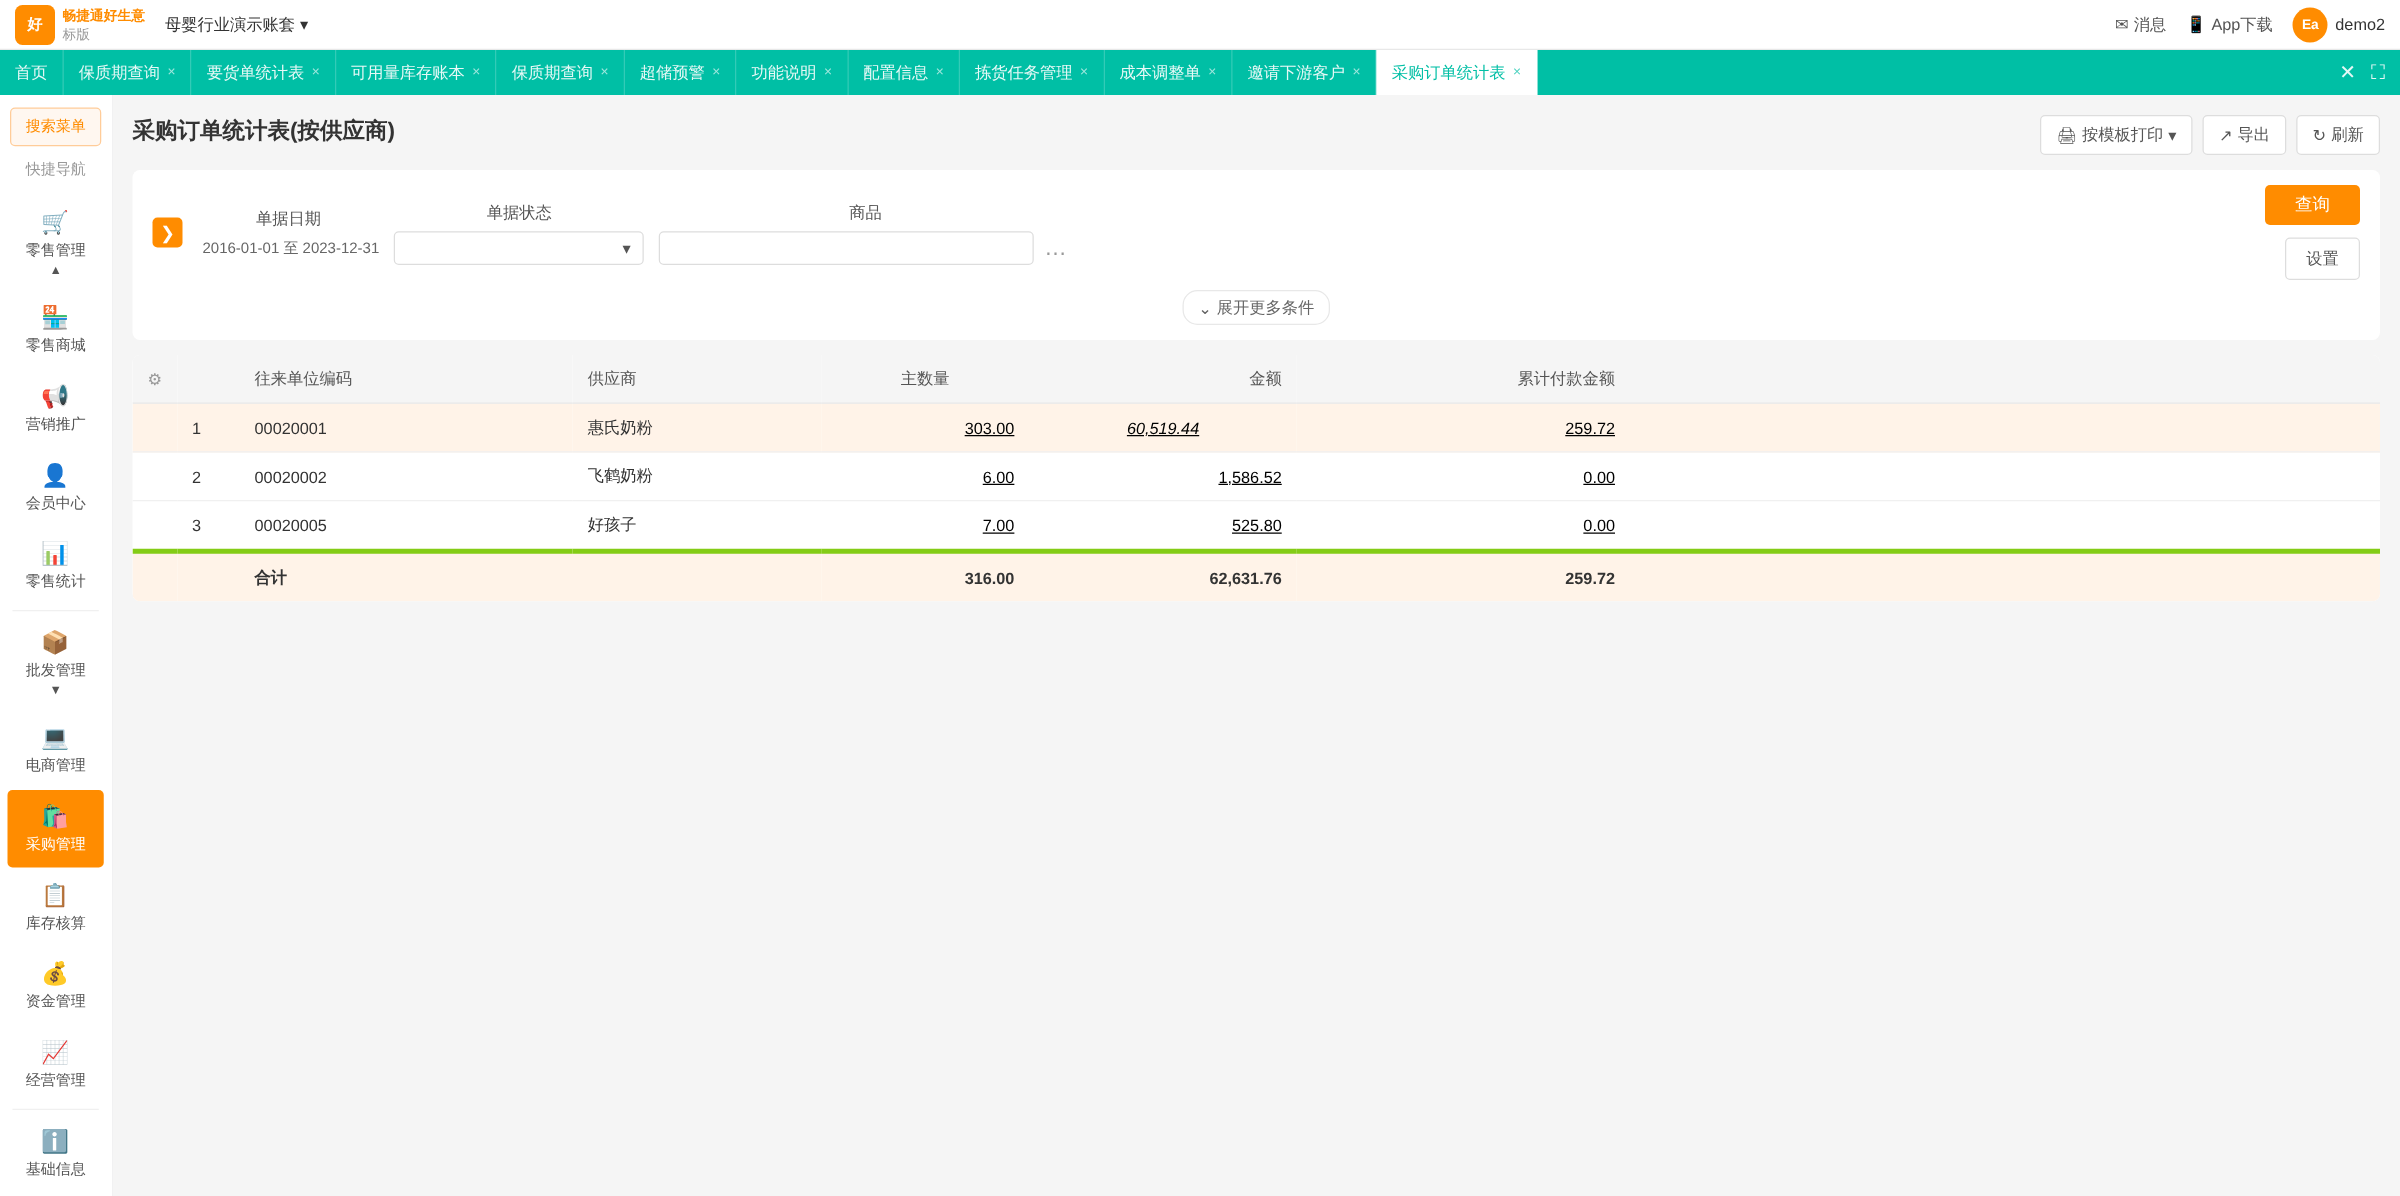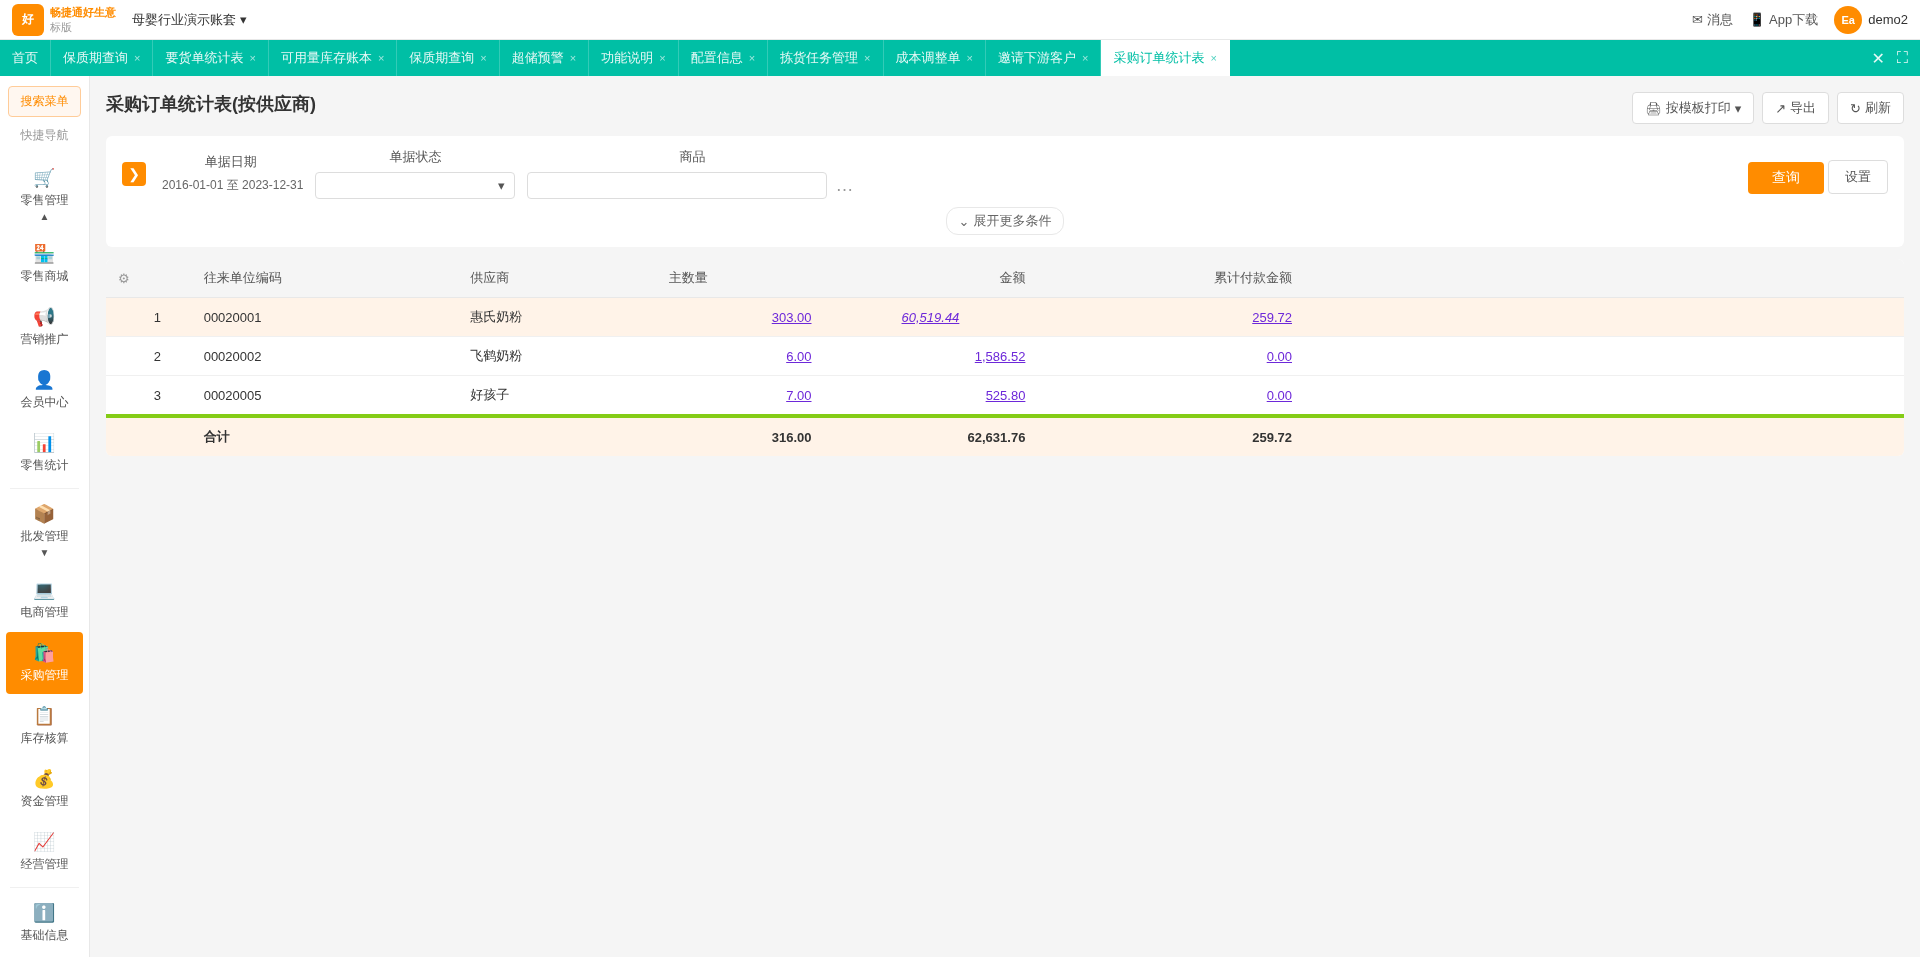--- a/index.html
+++ b/index.html
@@ -69,29 +69,29 @@
     .expand-btn { display: flex; align-items: center; gap: 4px; font-size: 13px; color: #666; cursor: pointer; padding: 4px 12px; border: 1px solid #e8e8e8; border-radius: 12px; background: #fff; }
 
     
     .table-container { background: #fff; border-radius: 6px; overflow: hidden; }
     table { width: 100%; border-collapse: collapse; }
     thead tr { background: #f5f5f5; }
     thead th { padding: 10px 12px; text-align: left; font-size: 13px; font-weight: 500; color: #555; border-bottom: 1px solid #e8e8e8; white-space: nowrap; }
     tbody tr { border-bottom: 1px solid #f0f0f0; }
     tbody tr.highlighted { background: #fff3e8; }
     tbody td { padding: 10px 12px; font-size: 13px; color: #333; }
-    tbody td.link { color: #6d28d9; text-decoration: underline; cursor: pointer; }
+    tbody td.link { color: #000000; text-decoration: underline; cursor: pointer; }
     .settings-col { width: 30px; text-align: center; color: #999; cursor: pointer; }
 
     
     .table-footer { background: #fff3e8; border-top: 4px solid #84cc16; margin-top: 23px; }
     .table-footer td { padding: 10px 12px; font-size: 13px; font-weight: 600; color: #333; }
 
     
-    .filter-actions { display: flex; flex-direction: row; align-items: flex-end; gap: 4px; }
+    .filter-actions { display: flex; flex-direction: column; align-items: flex-end; gap: 4px; }
 
     .more-dots { font-size: 18px; color: #999; cursor: pointer; padding: 0 4px; }
   </style>
 </head>
 <body>
 
 <div class="top-bar">
   <div class="top-bar-left">
     <div class="logo-area">
       <div class="logo-icon">好</div>
@@ -310,21 +310,21 @@
     </div>
 
     <div class="table-container">
       <table>
         <thead>
           <tr>
             <th class="settings-col">⚙</th>
             <th style="width:50px;"></th>
             <th>往来单位编码</th>
             <th>供应商</th>
-            <th style="text-align:left;">主数量</th>
+            <th style="text-align:center;">主数量</th>
             <th style="text-align:right;">金额</th>
             <th style="text-align:right;">累计付款金额</th>
             <th style="width:600px;"></th>
           </tr>
         </thead>
         <tbody>
           <tr class="highlighted">
             <td></td>
             <td>1</td>
             <td>00020001</td>

